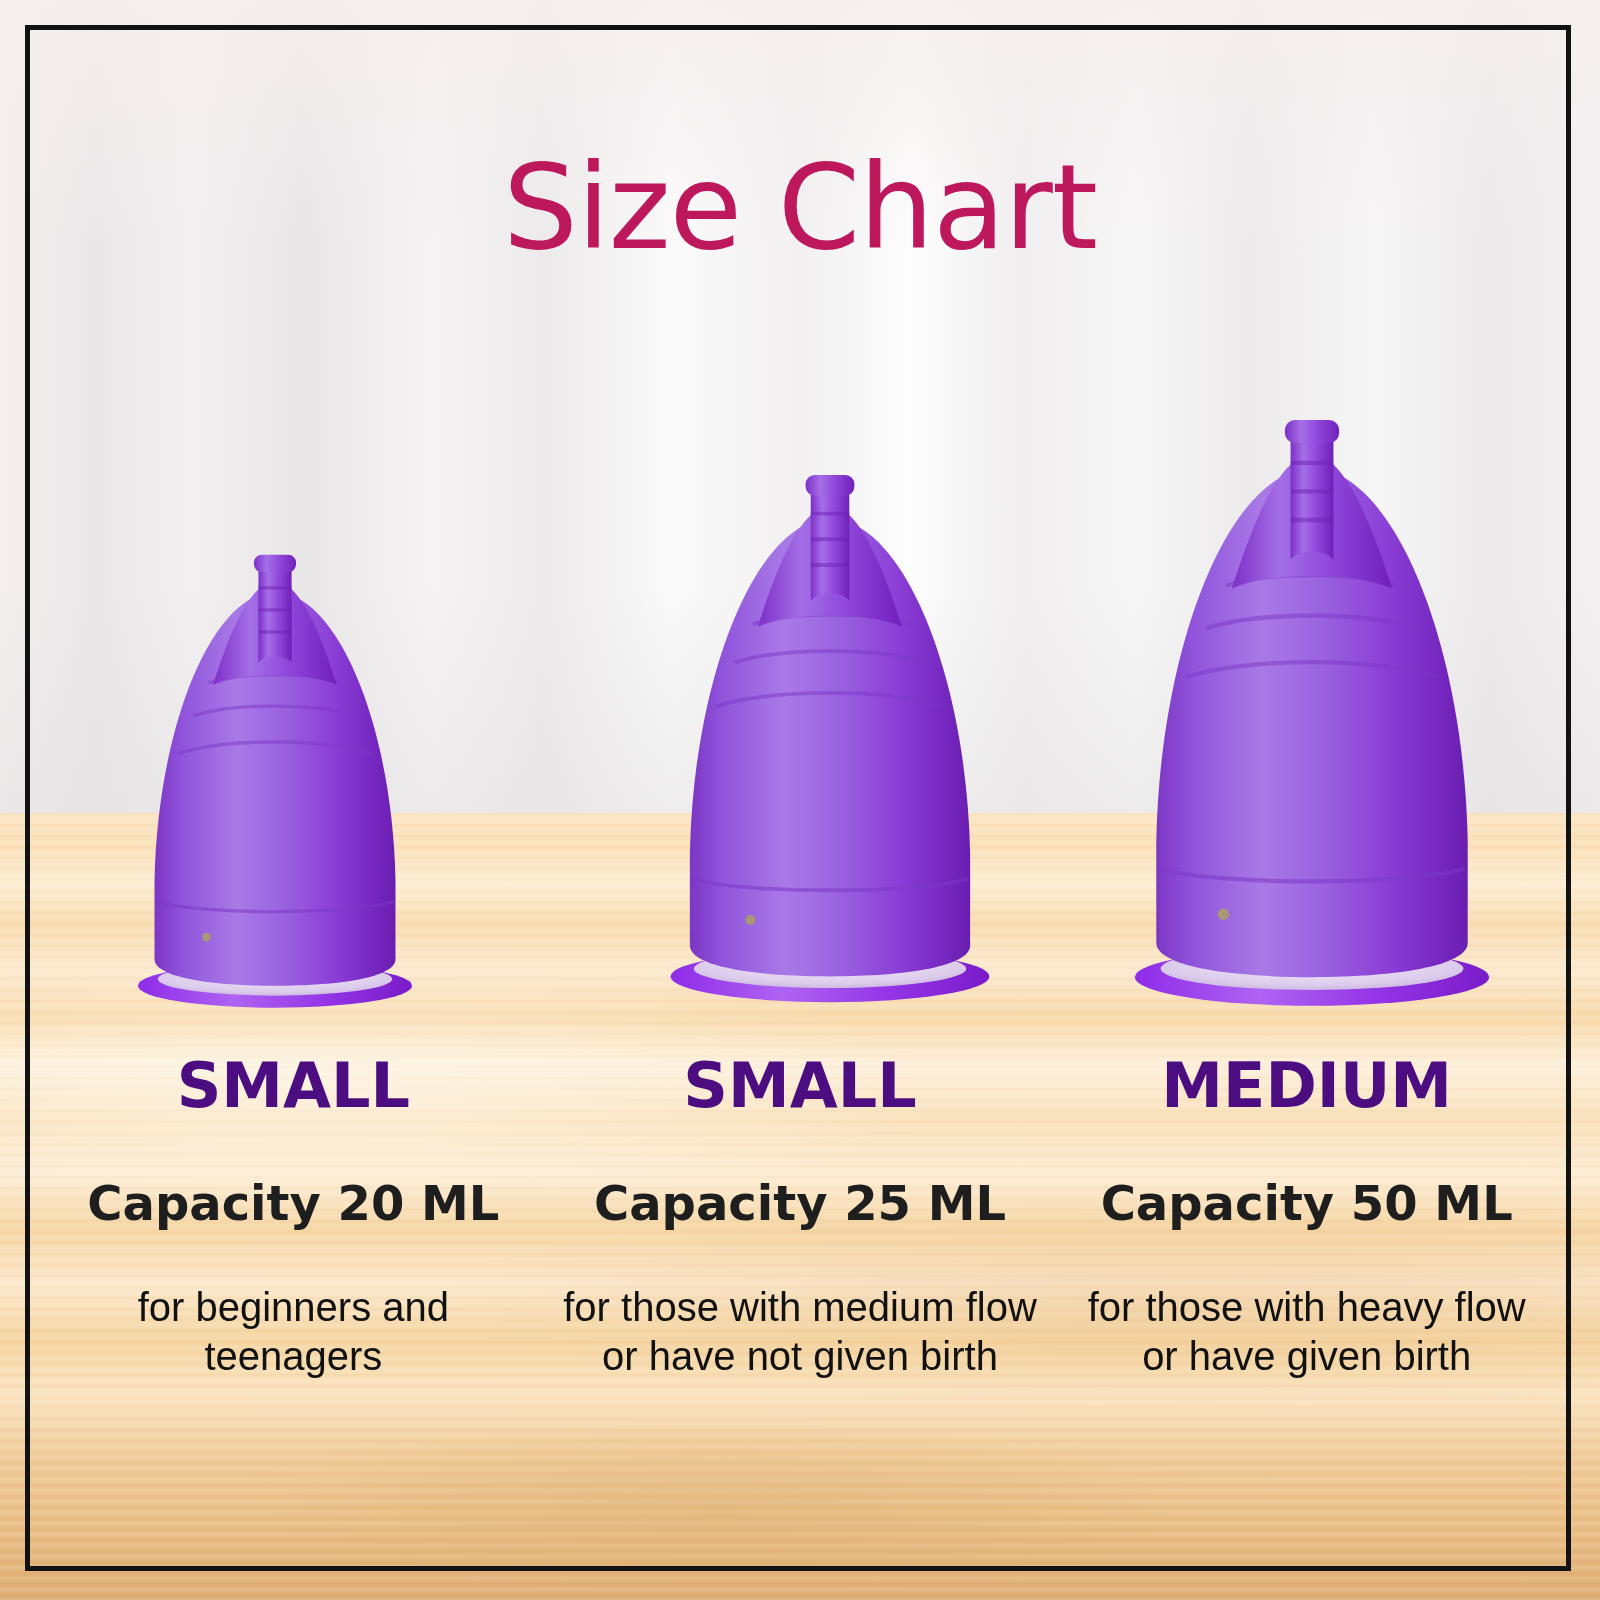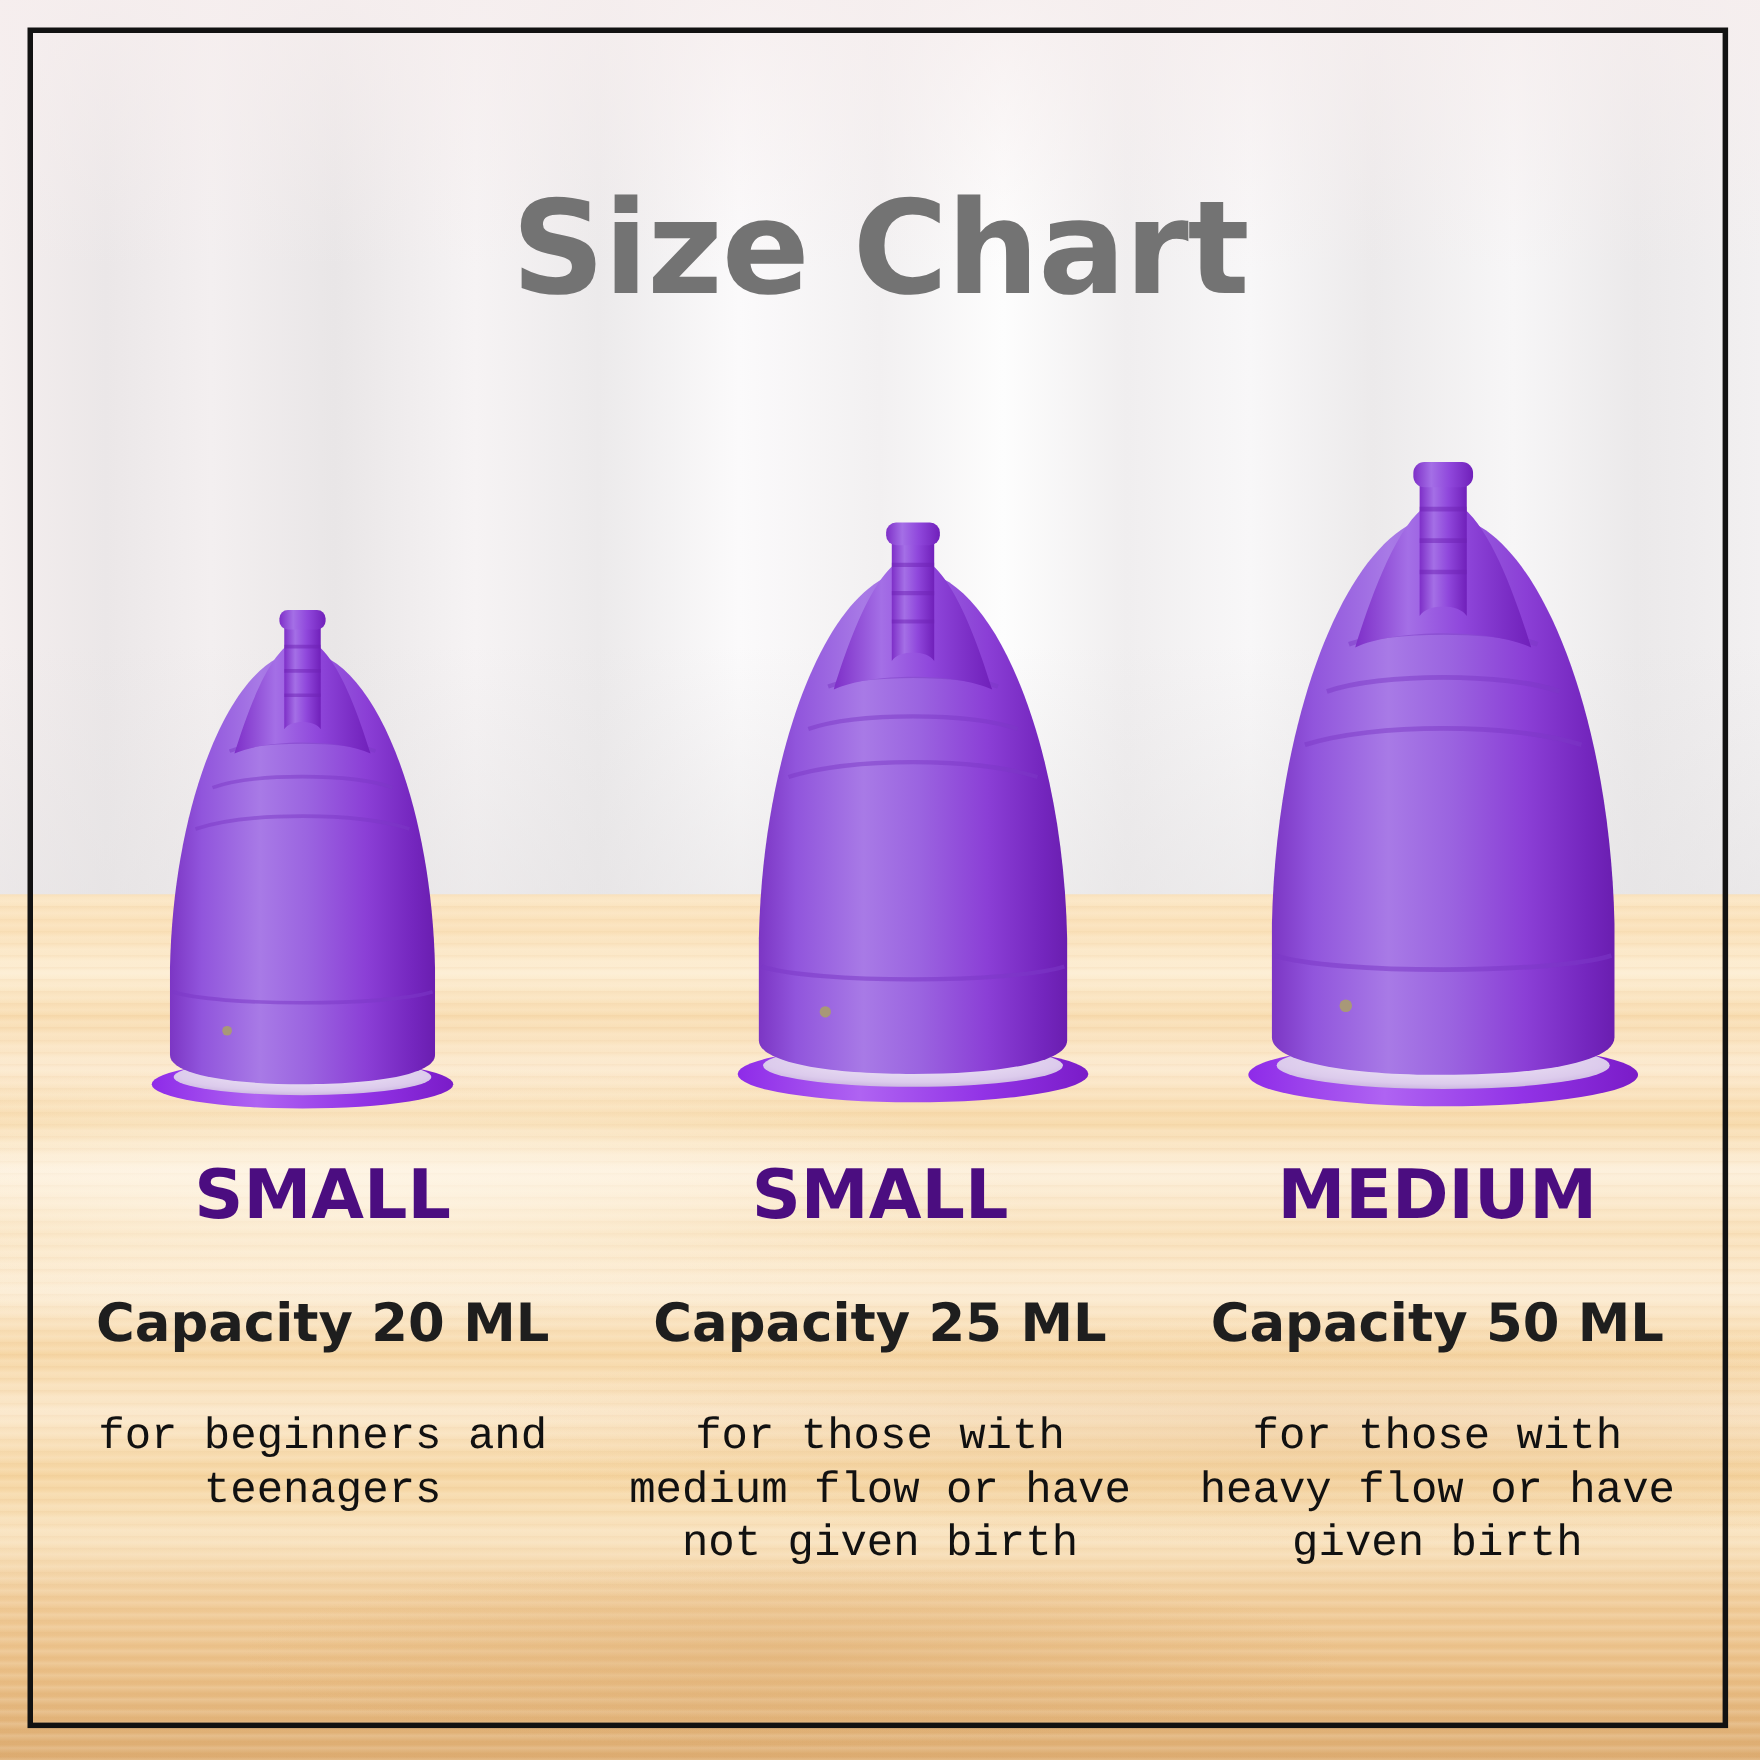--- a/index.html
+++ b/index.html
@@ -73,23 +73,23 @@
   }
 
   
   .frame{
     position:absolute;left:25px;top:25px;width:1546px;height:1546px;
     border:5px solid #121212;box-sizing:border-box;pointer-events:none;z-index:40;
   }
 
   
   .title{
-    position:absolute;top:156px;left:0;width:1600px;text-align:center;
-    font-size:118px;font-weight:bold;letter-spacing:-1px;
-    color:#737373;z-index:20;
+    position:absolute;top:138px;left:0;width:1600px;text-align:center;
+    font-size:118px;font-weight:normal;letter-spacing:-1px;
+    color:#be185d;z-index:20;
     font-family:"DejaVu Sans","Liberation Sans",sans-serif;
   }
 
   
   .cup{position:absolute;z-index:10;}
   .cup svg{display:block;}
 
   
   .cols{position:absolute;left:40px;top:1052px;width:1520px;display:flex;z-index:25;}
   .col{flex:1;text-align:center;padding:0 14px;box-sizing:border-box;}
@@ -97,21 +97,21 @@
     font-size:62px;font-weight:bold;color:#4b0d80;letter-spacing:0px;
     font-family:"DejaVu Sans","Liberation Sans",sans-serif;line-height:1.1;
   }
   .cap{
     margin-top:57px;font-size:48px;font-weight:bold;color:#1e1e1e;
     font-family:"DejaVu Sans","Liberation Sans",sans-serif;line-height:1.1;
   }
   .desc{
     margin-top:53px;font-size:40px;font-weight:normal;color:#111;
     line-height:1.22;
-    font-family:Liberation Mono, monospace;
+    font-family:Liberation Sans, sans-serif;
   }
 </style>
 </head>
 <body>
 
 <div id="stage">
 
   <div class="wall"></div>
   <div class="wood"></div>
 

